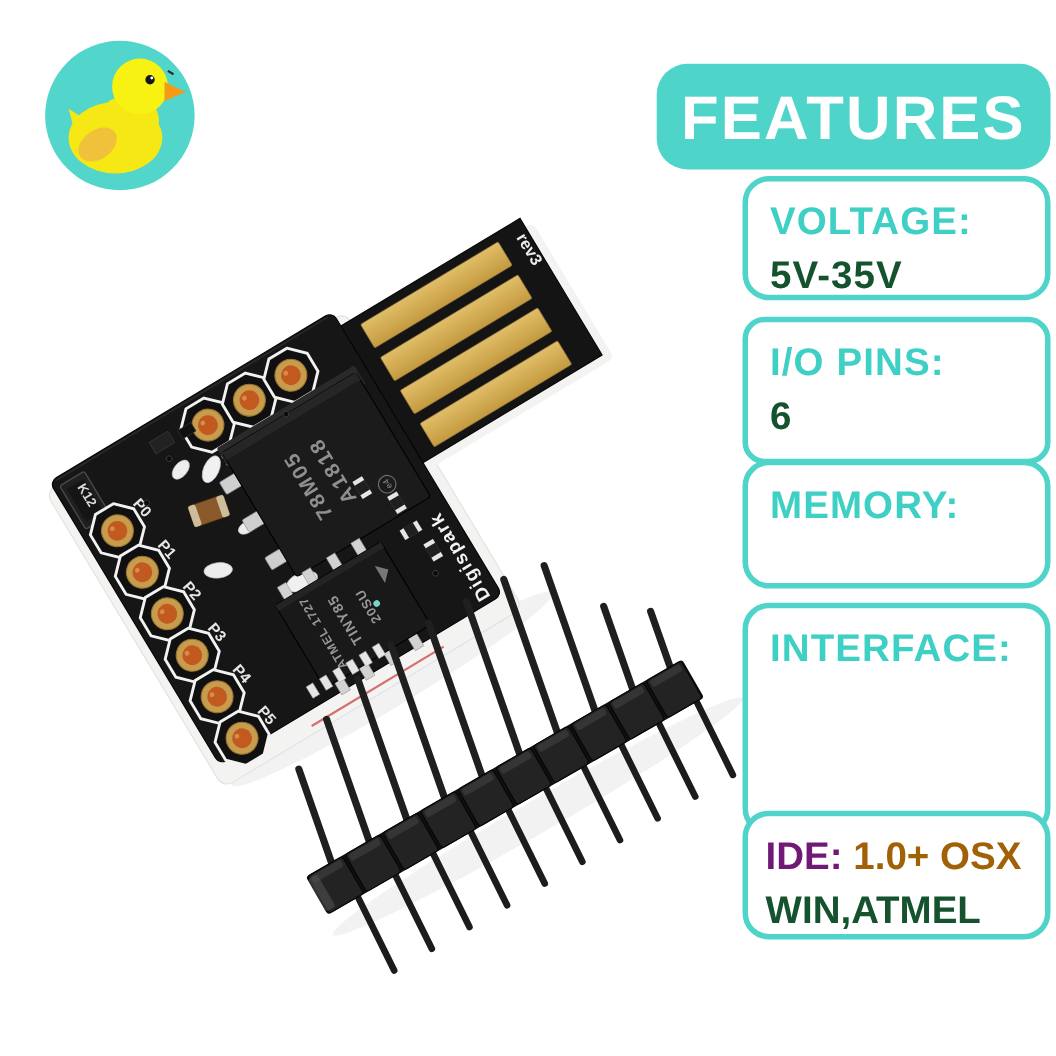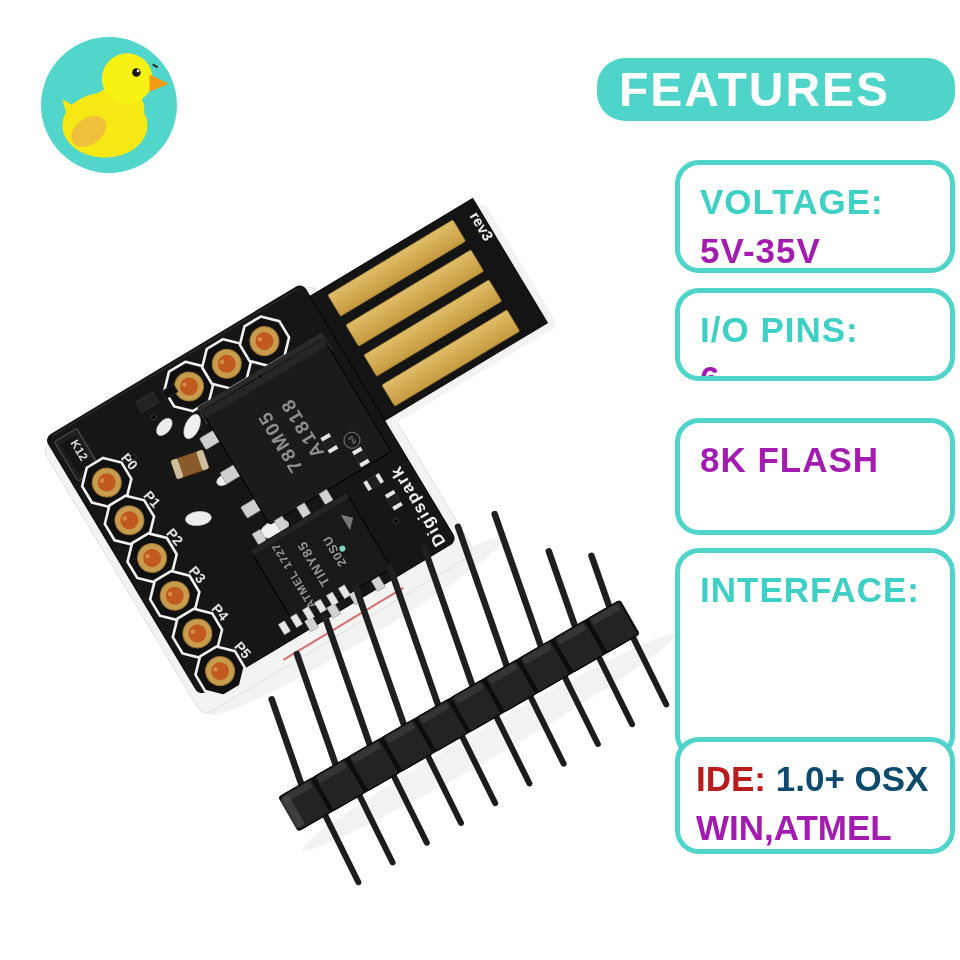--- a/index.html
+++ b/index.html
@@ -1,34 +1,34 @@
 <!DOCTYPE html>
 <html><head>
 <meta charset="utf-8">
 <style>
   html,body{margin:0;padding:0;background:#ffffff;}
   .page{position:relative;width:960px;height:960px;background:#ffffff;overflow:hidden;
         font-family:"Liberation Sans",sans-serif;}
   .logo{position:absolute;left:38px;top:34px;width:142px;height:142px;}
   .photo{position:absolute;left:0;top:180px;width:680px;height:780px;}
-  .fheader{position:absolute;left:597px;top:58px;width:358px;height:63px;
+  .fheader{position:absolute;left:597px;top:58px;width:358px;height:96px;
            background:#4fd4ca;border-radius:28px;color:#ffffff;
-           font-size:48px;font-weight:bold;letter-spacing:2px;
+           font-size:56px;font-weight:bold;letter-spacing:2px;
            display:flex;align-items:center;box-sizing:border-box;padding-left:22px;}
   .fbox{position:absolute;left:675px;width:280px;background:#ffffff;
         border:5px solid #4fd4ca;border-radius:24px;box-sizing:border-box;
         padding:12px 0 0 20px;font-weight:bold;font-size:35px;line-height:49px;
         letter-spacing:1px;white-space:nowrap;overflow:hidden;}
   .fbox .t{color:#3ecfc5;display:block;}
-  .fbox .o{color:#a21caf;display:block;}
+  .fbox .o{color:#14532d;display:block;}
   .fbox .line{display:block;}
-  .fbox .ti{color:#b91c1c;}
-  .fbox .oi{color:#0c4a6e;}
+  .fbox .ti{color:#701a75;}
+  .fbox .oi{color:#a16207;}
   #b1{top:160px;height:113px;}
-  #b2{top:288px;height:93px;}
+  #b2{top:288px;height:134px;border-radius:20px;}
   #b3{top:418px;height:117px;}
   #b4{top:548px;height:211px;}
   #b5{top:737px;height:117px;padding-left:16px;letter-spacing:0;}
   svg text{font-family:"Liberation Sans",sans-serif;}
 </style>
 </head>
 <body>
 
 <div class="page">
 
@@ -257,21 +257,21 @@
       <span class="t">VOLTAGE:</span>
       <span class="o">5V-35V</span>
     </div>
 
     <div class="fbox" id="b2">
       <span class="t">I/O PINS:</span>
       <span class="o">6</span>
     </div>
 
     <div class="fbox" id="b3">
-      <span class="o">8K FLASH</span>
+      <span class="t">MEMORY:</span>
     </div>
 
     <div class="fbox" id="b4">
       <span class="t">INTERFACE:</span>
     </div>
 
     <div class="fbox" id="b5">
       <span class="line">
         <span class="ti">IDE:</span>
         <span class="oi">1.0+ OSX</span>

